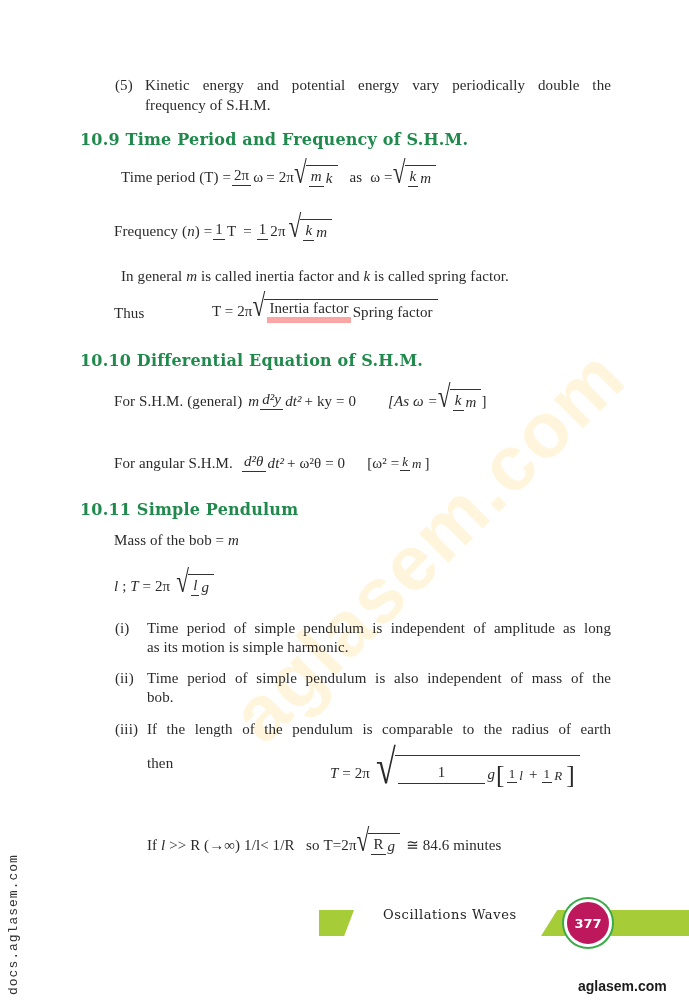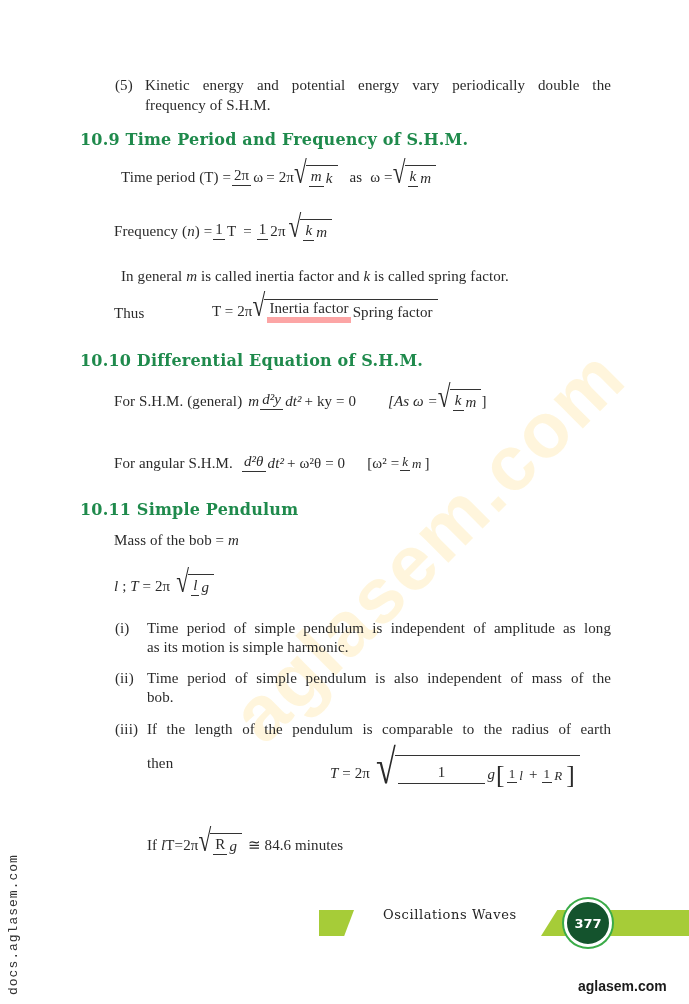--- a/index.html
+++ b/index.html
@@ -14,21 +14,21 @@
   .frac .den { padding: 1px 2px 0; }
   .sqrt { display: inline-flex; align-items: stretch; vertical-align: middle; }
   .sqrt .rad { font-size: 1.55em; line-height: 1; transform: scaleY(1.35); transform-origin: bottom; display: inline-block; margin-right: -1px; }
   .sqrt .under { border-top: 1px solid #333; padding: 1px 2px 0; display: inline-flex; align-items: center; }
   .watermark { position: absolute; left: 170px; top: 500px; font-family: "Liberation Sans", sans-serif; font-weight: bold; font-size: 78px; color: #fff4d6; transform: rotate(-45deg); transform-origin: center; opacity: 0.85; white-space: nowrap; z-index: 0; letter-spacing: 2px; }
   .content { position: relative; z-index: 1; }
   .side-url { position: absolute; left: 6px; top: 995px; transform-origin: left top; transform: rotate(-90deg); font-family: "Liberation Mono", "DejaVu Sans Mono", monospace; font-size: 13px; color: #333; letter-spacing: 1px; white-space: nowrap; }
   .footer-shape-left { position: absolute; left: 319px; top: 910px; width: 35px; height: 26px; background: #a6cc38; clip-path: polygon(0 0, 100% 0, 72% 100%, 0 100%); }
   .footer-title { position: absolute; left: 383px; top: 907px; font-family: "DejaVu Serif", serif; font-size: 13px; color: #222; letter-spacing: 0.6px; }
   .footer-band { position: absolute; left: 541px; top: 910px; width: 148px; height: 26px; background: #a6cc38; clip-path: polygon(11% 0, 100% 0, 100% 100%, 0 100%); }
-  .page-badge { position: absolute; left: 564px; top: 899px; width: 48px; height: 48px; border-radius: 50%; background: #14532d; border: 3px solid #ffffff; box-shadow: 0 0 0 2px #3aab48; display: flex; align-items: center; justify-content: center; font-family: "DejaVu Sans", sans-serif; font-weight: bold; font-size: 13px; color: #ffffff; }
+  .page-badge { position: absolute; left: 564px; top: 899px; width: 48px; height: 48px; border-radius: 50%; background: #be185d; border: 3px solid #ffffff; box-shadow: 0 0 0 2px #3aab48; display: flex; align-items: center; justify-content: center; font-family: "DejaVu Sans", sans-serif; font-weight: bold; font-size: 13px; color: #ffffff; }
   .brand { position: absolute; left: 578px; top: 978px; font-family: "Liberation Sans", sans-serif; font-weight: bold; font-size: 14px; color: #1a1a1a; }
 </style>
 </head>
 <body>
 
 <div class="watermark">aglasem.com</div>
 
 <div class="content">
 
   <div class="abs txt" style="left:115px; top:76px;">(5)</div>
@@ -203,20 +203,21 @@
             <span style="font-size:1.7em; margin-left:1px;">]</span>
           </span>
         </span>
       </span>
     </span>
   </div>
 
   <div class="abs txt" style="left:147px; top:822px; display:flex; align-items:center; height:46px;">
     <span style="white-space:pre;">If </span>
     <i class="v">l</i>
+    <span style="white-space:pre;"> &gt;&gt; R (→∞) 1/l&lt; 1/R   so </span>
     <span>T=2π</span>
     <span class="sqrt">
         <span class="rad">√</span>
         <span class="under">
           <span class="frac">
             <span class="num" style="border-bottom:1px solid #333">R</span>
             <i class="v den">g</i>
           </span>
         </span>
       </span>

